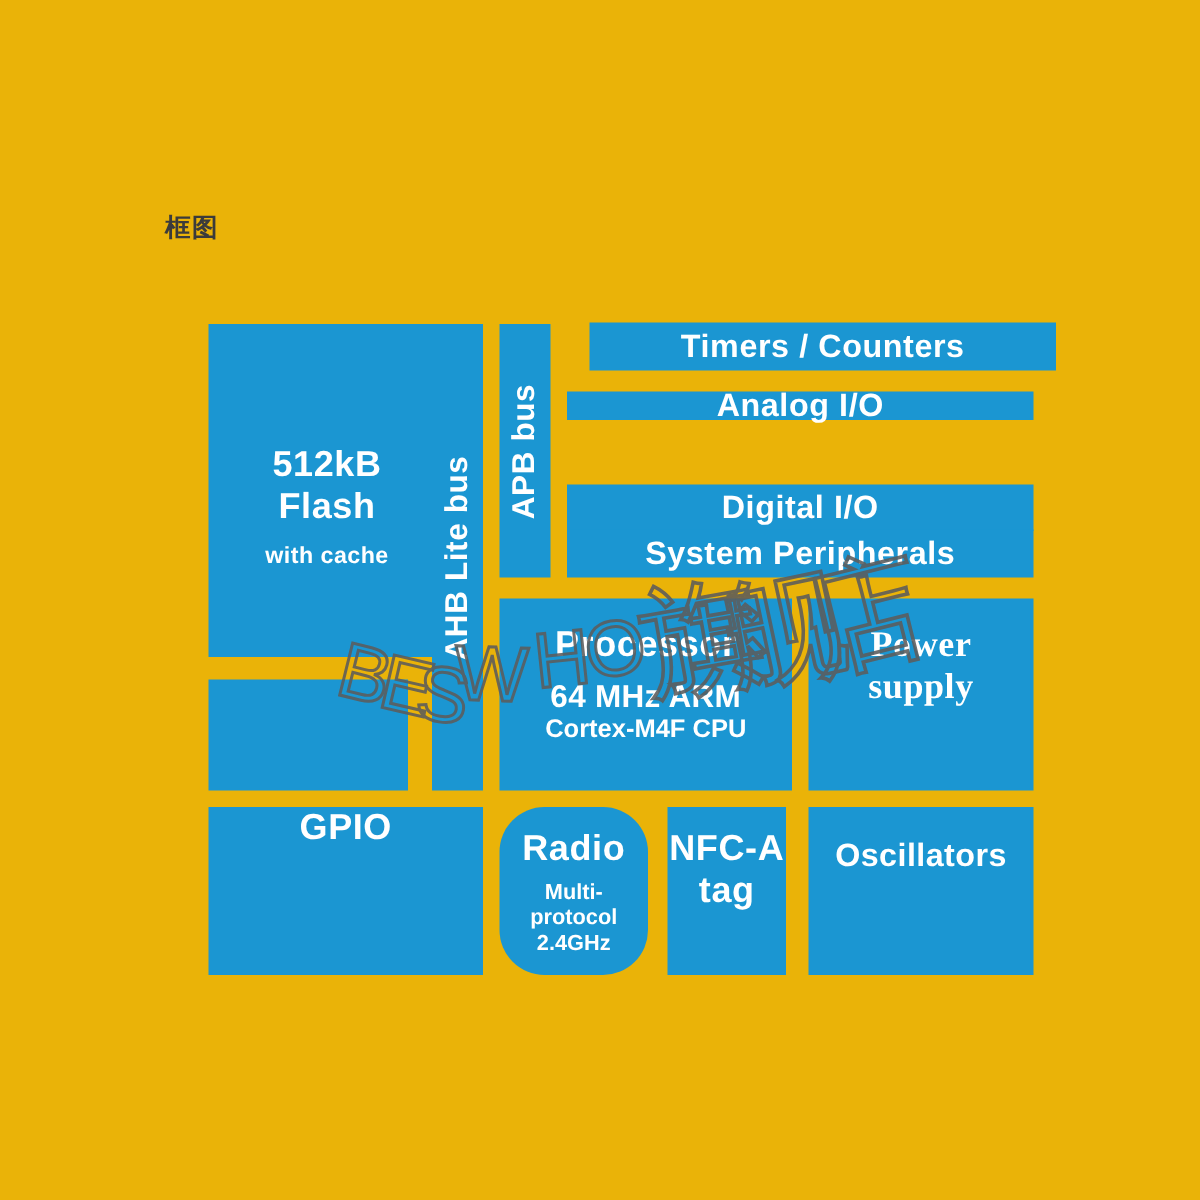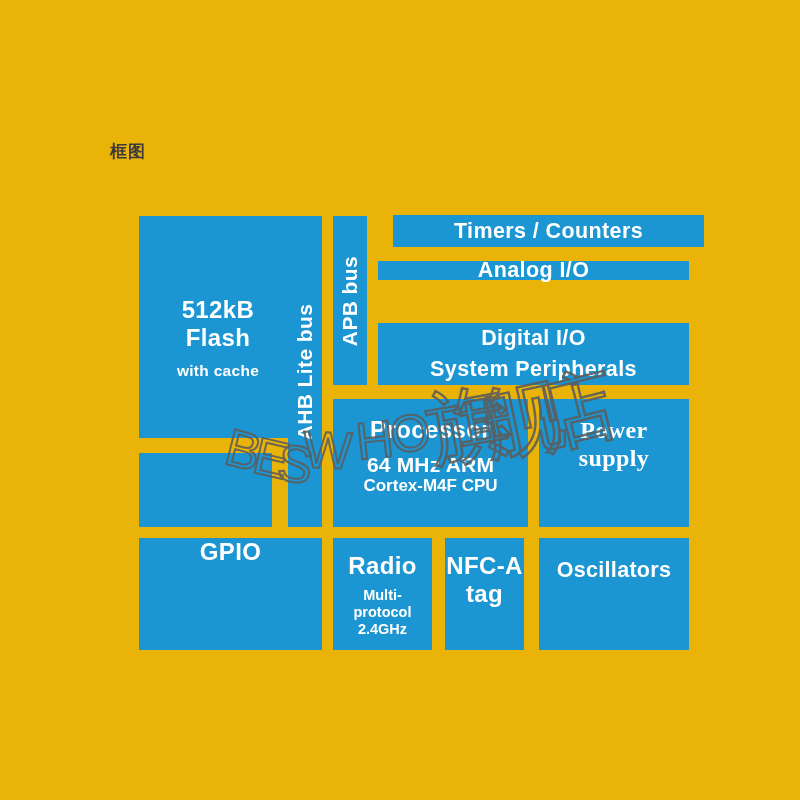--- a/index.html
+++ b/index.html
@@ -22,21 +22,21 @@
   .b-ahb    { left:149px; top:1px;   width:34px;  height:311px; }
   .b-apb    { left:194px; top:1px;   width:34px;  height:169px; }
   .b-timers { left:239px; top:0;     width:311px; height:32px;margin-left:15px; }
   .b-analog { left:239px; top:46px;  width:311px; height:19px; }
   .b-digital{ left:239px; top:92px;  width:311px; height:31px;margin-top:16px; }
   .b-sysper { left:239px; top:138px; width:311px; height:32px; }
   .b-proc   { left:194px; top:184px; width:195px; height:128px; padding-top:17px; }
   .b-power  { left:400px; top:184px; width:150px; height:128px; padding-top:17px;font-family:Liberation Serif, serif; }
   .b-ram    { left:0;     top:238px; width:133px; height:74px;  padding-top:11px; }
   .b-gpio   { left:0;     top:323px; width:183px; height:112px; }
-  .b-radio  { left:194px; top:323px; width:99px;  height:112px; padding-top:14px; }
+  .b-radio  { left:194px; top:323px; width:99px;  height:112px; padding-top:14px;border-radius:30px; }
   .b-nfc    { left:306px; top:323px; width:79px;  height:112px; padding-top:14px; }
   .b-osc    { left:400px; top:323px; width:150px; height:112px; padding-top:20px; }
   
   .t-big   { font-size:24px; line-height:28px; letter-spacing:0.4px; }
   .t-sub   { font-size:15.5px; line-height:19px; margin-top:9px; letter-spacing:0.3px; }
   .t-proc-sub { font-size:21px; line-height:21px; margin-top:10px; letter-spacing:0.2px; }
   .t-radio-sub { font-size:14.5px; line-height:17px; margin-top:7px; }
   .bar { display:flex; align-items:center; justify-content:center; font-size:21.5px; letter-spacing:0.4px; }
   .t-osc { font-size:21.5px; letter-spacing:0.3px; }
   .vwrap { display:flex; align-items:center; justify-content:center; height:100%; }

